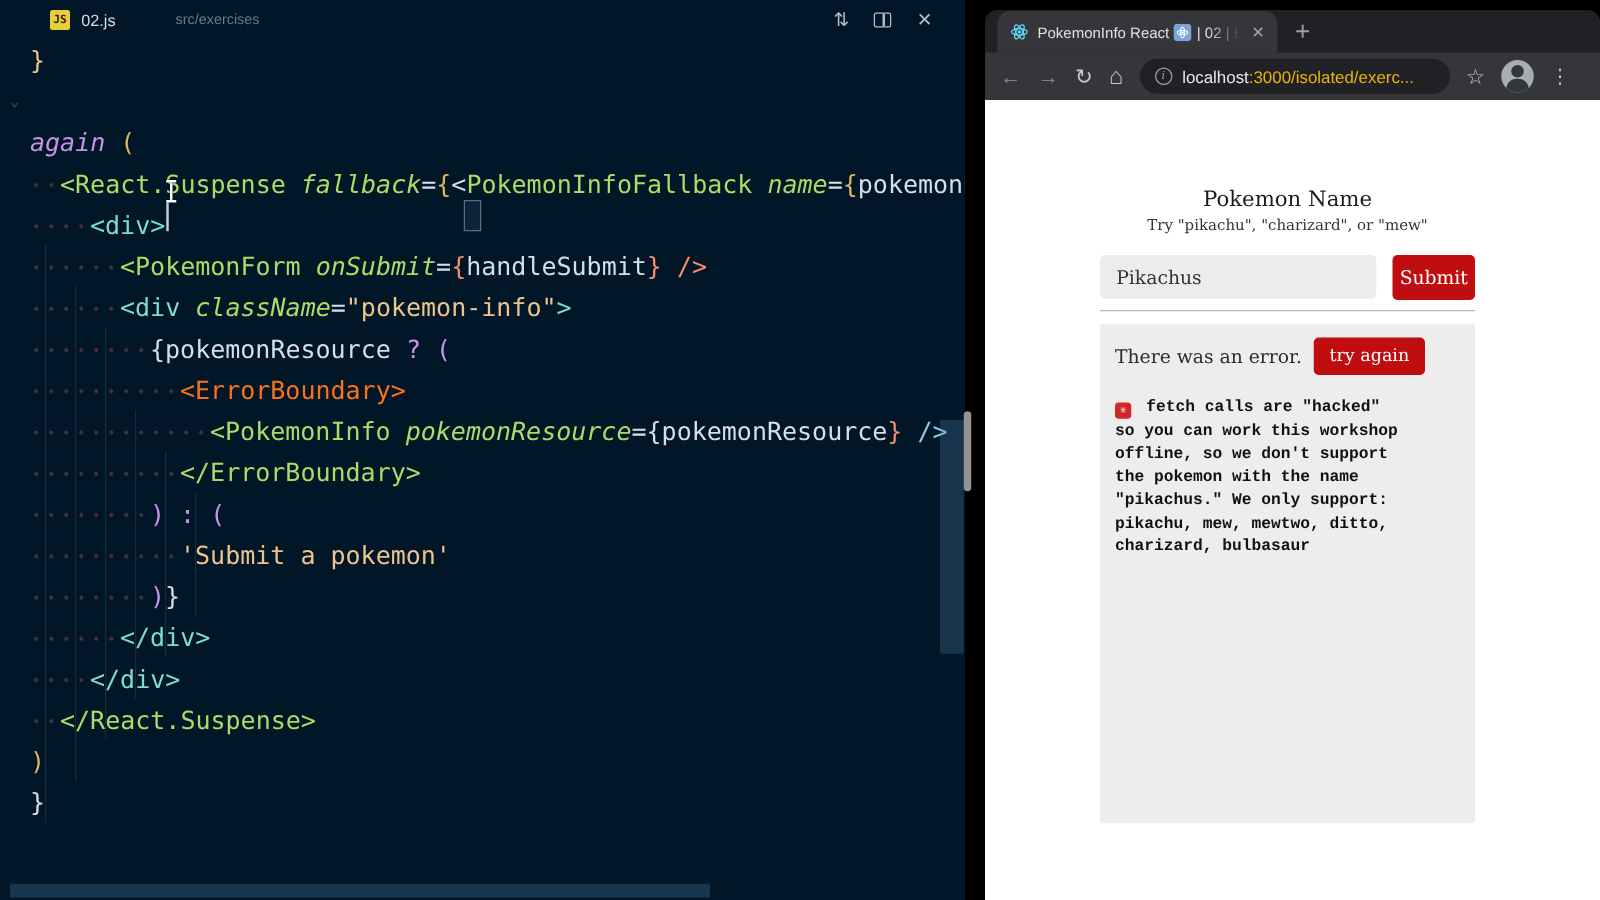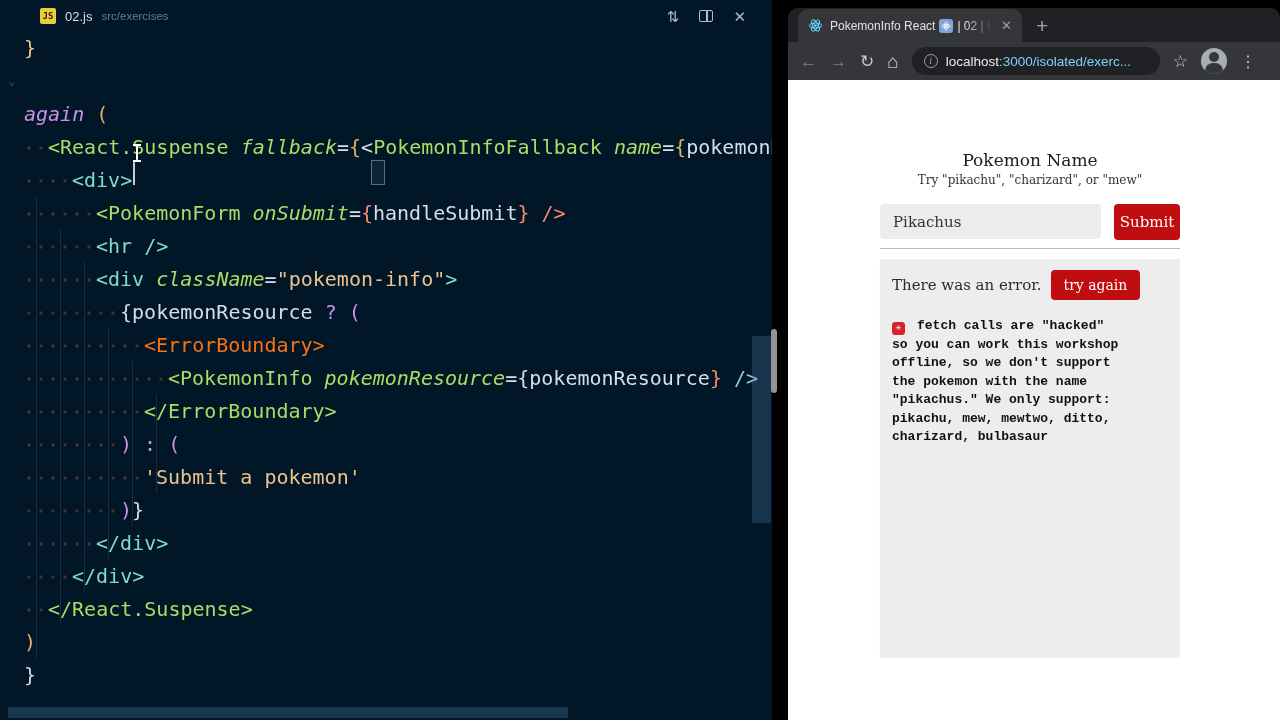--- a/index.html
+++ b/index.html
@@ -7,21 +7,21 @@
   body { background:#000; position:relative; font-family:"Liberation Sans", sans-serif; }
 
   
   .editor-window { position:absolute; left:0; top:0; width:772px; height:720px;
     background:#011627; overflow:hidden; }
   .editor-titlebar { height:32px; display:flex; align-items:center; padding:0 26px 0 40px; gap:9px; }
   .js-badge { width:16px; height:16px; background:#e7cf37; color:#322; font-weight:bold;
     font-size:9px; display:flex; align-items:center; justify-content:center; border-radius:2px;
     font-family:"DejaVu Sans Mono", monospace; }
   .file-name { color:#d6deeb; font-size:13px; }
-  .file-path { color:#5f7e97; font-size:11.5px; }
+  .file-path { color:#5f7e97; font-size:11.5px;margin-left:39px; }
   .titlebar-icons { margin-left:auto; display:flex; align-items:center; gap:20px; color:#aebdcc; }
   .tb-icon { font-size:15px; line-height:1; cursor:default; }
   .split-icon { width:14px; height:12px; border:1.4px solid #aebdcc; border-radius:2px; position:relative; }
   .split-icon::after { content:""; position:absolute; left:50%; top:0; bottom:0; width:1.4px; background:#aebdcc; }
 
   
   .code-area { position:relative; font-family:"DejaVu Sans Mono", monospace; font-size:20px;
     line-height:33px; color:#d6deeb; padding-top:0; }
   .code-line { height:33px; white-space:pre; padding-left:24px; position:relative; }
   .indent-ws { display:inline-block; height:33px; vertical-align:top;
@@ -64,21 +64,21 @@
 
   .toolbar { height:38px; background:#35363a; display:flex; align-items:center; padding:0 12px; gap:13px; }
   .nav-icon { font-size:17px; line-height:1; }
   .dim { color:#7e8285; } .lit { color:#c7cacd; }
   .omnibox { width:248px; height:28px; background:#202124; border-radius:14px; display:flex;
     align-items:center; padding:0 12px; gap:8px; overflow:hidden; }
   .info-icon { width:14px; height:14px; border:1.2px solid #9aa0a6; border-radius:50%; color:#9aa0a6;
     font-size:9px; display:flex; align-items:center; justify-content:center; flex:0 0 auto;
     font-family:"DejaVu Serif", serif; font-style:italic; }
   .url { font-size:13.5px; white-space:nowrap; overflow:hidden; }
-  .url-host { color:#e8eaed; } .url-rest { color:#7dd3fc; }
+  .url-host { color:#e8eaed; } .url-rest { color:#eab308; }
   .star-icon { font-size:17px; color:#c7cacd; }
   .avatar { width:26px; height:26px; border-radius:50%; background:#a9adb2; position:relative; overflow:hidden; }
   .avatar::before { content:""; position:absolute; left:8px; top:4px; width:10px; height:10px;
     border-radius:50%; background:#33373c; }
   .avatar::after { content:""; position:absolute; left:4px; top:15px; width:18px; height:12px;
     border-radius:8px 8px 0 0; background:#33373c; }
   .menu-dots { font-size:16px; color:#c7cacd; letter-spacing:0; }
 
   .page { height:640px; background:#fff; position:relative; color:#222;
     font-family:"DejaVu Serif", serif; }
@@ -118,21 +118,20 @@
   </div>
 
   <div class="code-area">
     <div>
         <div class="code-line"><span class="seg" style="color: rgb(236, 196, 141);">}</span></div>
         <div class="code-line"></div>
         <div class="code-line"><span class="seg" style="color: rgb(199, 146, 234); font-style: italic;">again</span><span class="seg" style="color: rgb(214, 222, 235);"> </span><span class="seg" style="color: rgb(219, 180, 92);">(</span></div>
         <div class="code-line"><span class="indent-ws" style="width: 24px;"></span><span class="seg" style="color: rgb(173, 219, 103);">&lt;React.Suspense </span><span class="seg" style="color: rgb(173, 219, 103); font-style: italic;">fallback</span><span class="seg" style="color: rgb(214, 222, 235);">=</span><span class="seg" style="color: rgb(219, 180, 92);">{</span><span class="seg" style="color: rgb(214, 222, 235);">&lt;</span><span class="seg" style="color: rgb(173, 219, 103);">PokemonInfoFallback</span><span class="seg" style="color: rgb(214, 222, 235);"> </span><span class="seg" style="color: rgb(173, 219, 103); font-style: italic;">name</span><span class="seg" style="color: rgb(214, 222, 235);">=</span><span class="seg" style="color: rgb(219, 180, 92);">{</span><span class="seg" style="color: rgb(214, 222, 235);">pokemonN</span></div>
         <div class="code-line"><span class="indent-ws" style="width: 48px;"></span><span class="seg" style="color: rgb(127, 219, 202);">&lt;div&gt;</span></div>
         <div class="code-line"><span class="indent-ws" style="width: 72px;"></span><span class="seg" style="color: rgb(173, 219, 103);">&lt;PokemonForm </span><span class="seg" style="color: rgb(173, 219, 103); font-style: italic;">onSubmit</span><span class="seg" style="color: rgb(214, 222, 235);">=</span><span class="seg" style="color: rgb(247, 140, 108);">{</span><span class="seg" style="color: rgb(214, 222, 235);">handleSubmit</span><span class="seg" style="color: rgb(247, 140, 108);">}</span><span class="seg" style="color: rgb(214, 222, 235);"> </span><span class="seg" style="color: rgb(247, 140, 108);">/&gt;</span></div>
-        <div class="code-line"><span class="indent-ws" style="width: 72px;"></span><span class="seg" style="color: rgb(127, 219, 202);">&lt;hr /&gt;</span></div>
         <div class="code-line"><span class="indent-ws" style="width: 72px;"></span><span class="seg" style="color: rgb(127, 219, 202);">&lt;div </span><span class="seg" style="color: rgb(173, 219, 103); font-style: italic;">className</span><span class="seg" style="color: rgb(214, 222, 235);">=</span><span class="seg" style="color: rgb(236, 196, 141);">"pokemon-info"</span><span class="seg" style="color: rgb(127, 219, 202);">&gt;</span></div>
         <div class="code-line"><span class="indent-ws" style="width: 96px;"></span><span class="seg" style="color: rgb(214, 222, 235);">{</span><span class="seg" style="color: rgb(214, 222, 235);">pokemonResource</span><span class="seg" style="color: rgb(214, 222, 235);"> </span><span class="seg" style="color: rgb(199, 146, 234);">?</span><span class="seg" style="color: rgb(214, 222, 235);"> </span><span class="seg" style="color: rgb(199, 146, 234);">(</span></div>
         <div class="code-line"><span class="indent-ws" style="width: 120px;"></span><span class="seg" style="color: #f97316;">&lt;ErrorBoundary&gt;</span></div>
         <div class="code-line"><span class="indent-ws" style="width: 144px;"></span><span class="seg" style="color: rgb(173, 219, 103);">&lt;PokemonInfo </span><span class="seg" style="color: rgb(173, 219, 103); font-style: italic;">pokemonResource</span><span class="seg" style="color: rgb(214, 222, 235);">=</span><span class="seg" style="color: rgb(214, 222, 235);">{</span><span class="seg" style="color: rgb(214, 222, 235);">pokemonResource</span><span class="seg" style="color: rgb(247, 140, 108);">}</span><span class="seg" style="color: rgb(214, 222, 235);"> </span><span class="seg" style="color: rgb(143, 199, 232);">/&gt;</span></div>
         <div class="code-line"><span class="indent-ws" style="width: 120px;"></span><span class="seg" style="color: rgb(173, 219, 103);">&lt;/ErrorBoundary&gt;</span></div>
         <div class="code-line"><span class="indent-ws" style="width: 96px;"></span><span class="seg" style="color: rgb(199, 146, 234);">)</span><span class="seg" style="color: rgb(214, 222, 235);"> </span><span class="seg" style="color: rgb(199, 146, 234);">:</span><span class="seg" style="color: rgb(214, 222, 235);"> </span><span class="seg" style="color: rgb(199, 146, 234);">(</span></div>
         <div class="code-line"><span class="indent-ws" style="width: 120px;"></span><span class="seg" style="color: rgb(236, 196, 141);">'Submit a pokemon'</span></div>
         <div class="code-line"><span class="indent-ws" style="width: 96px;"></span><span class="seg" style="color: rgb(199, 146, 234);">)</span><span class="seg" style="color: rgb(214, 222, 235);">}</span></div>
         <div class="code-line"><span class="indent-ws" style="width: 72px;"></span><span class="seg" style="color: rgb(127, 219, 202);">&lt;/div&gt;</span></div>
         <div class="code-line"><span class="indent-ws" style="width: 48px;"></span><span class="seg" style="color: rgb(127, 219, 202);">&lt;/div&gt;</span></div>

